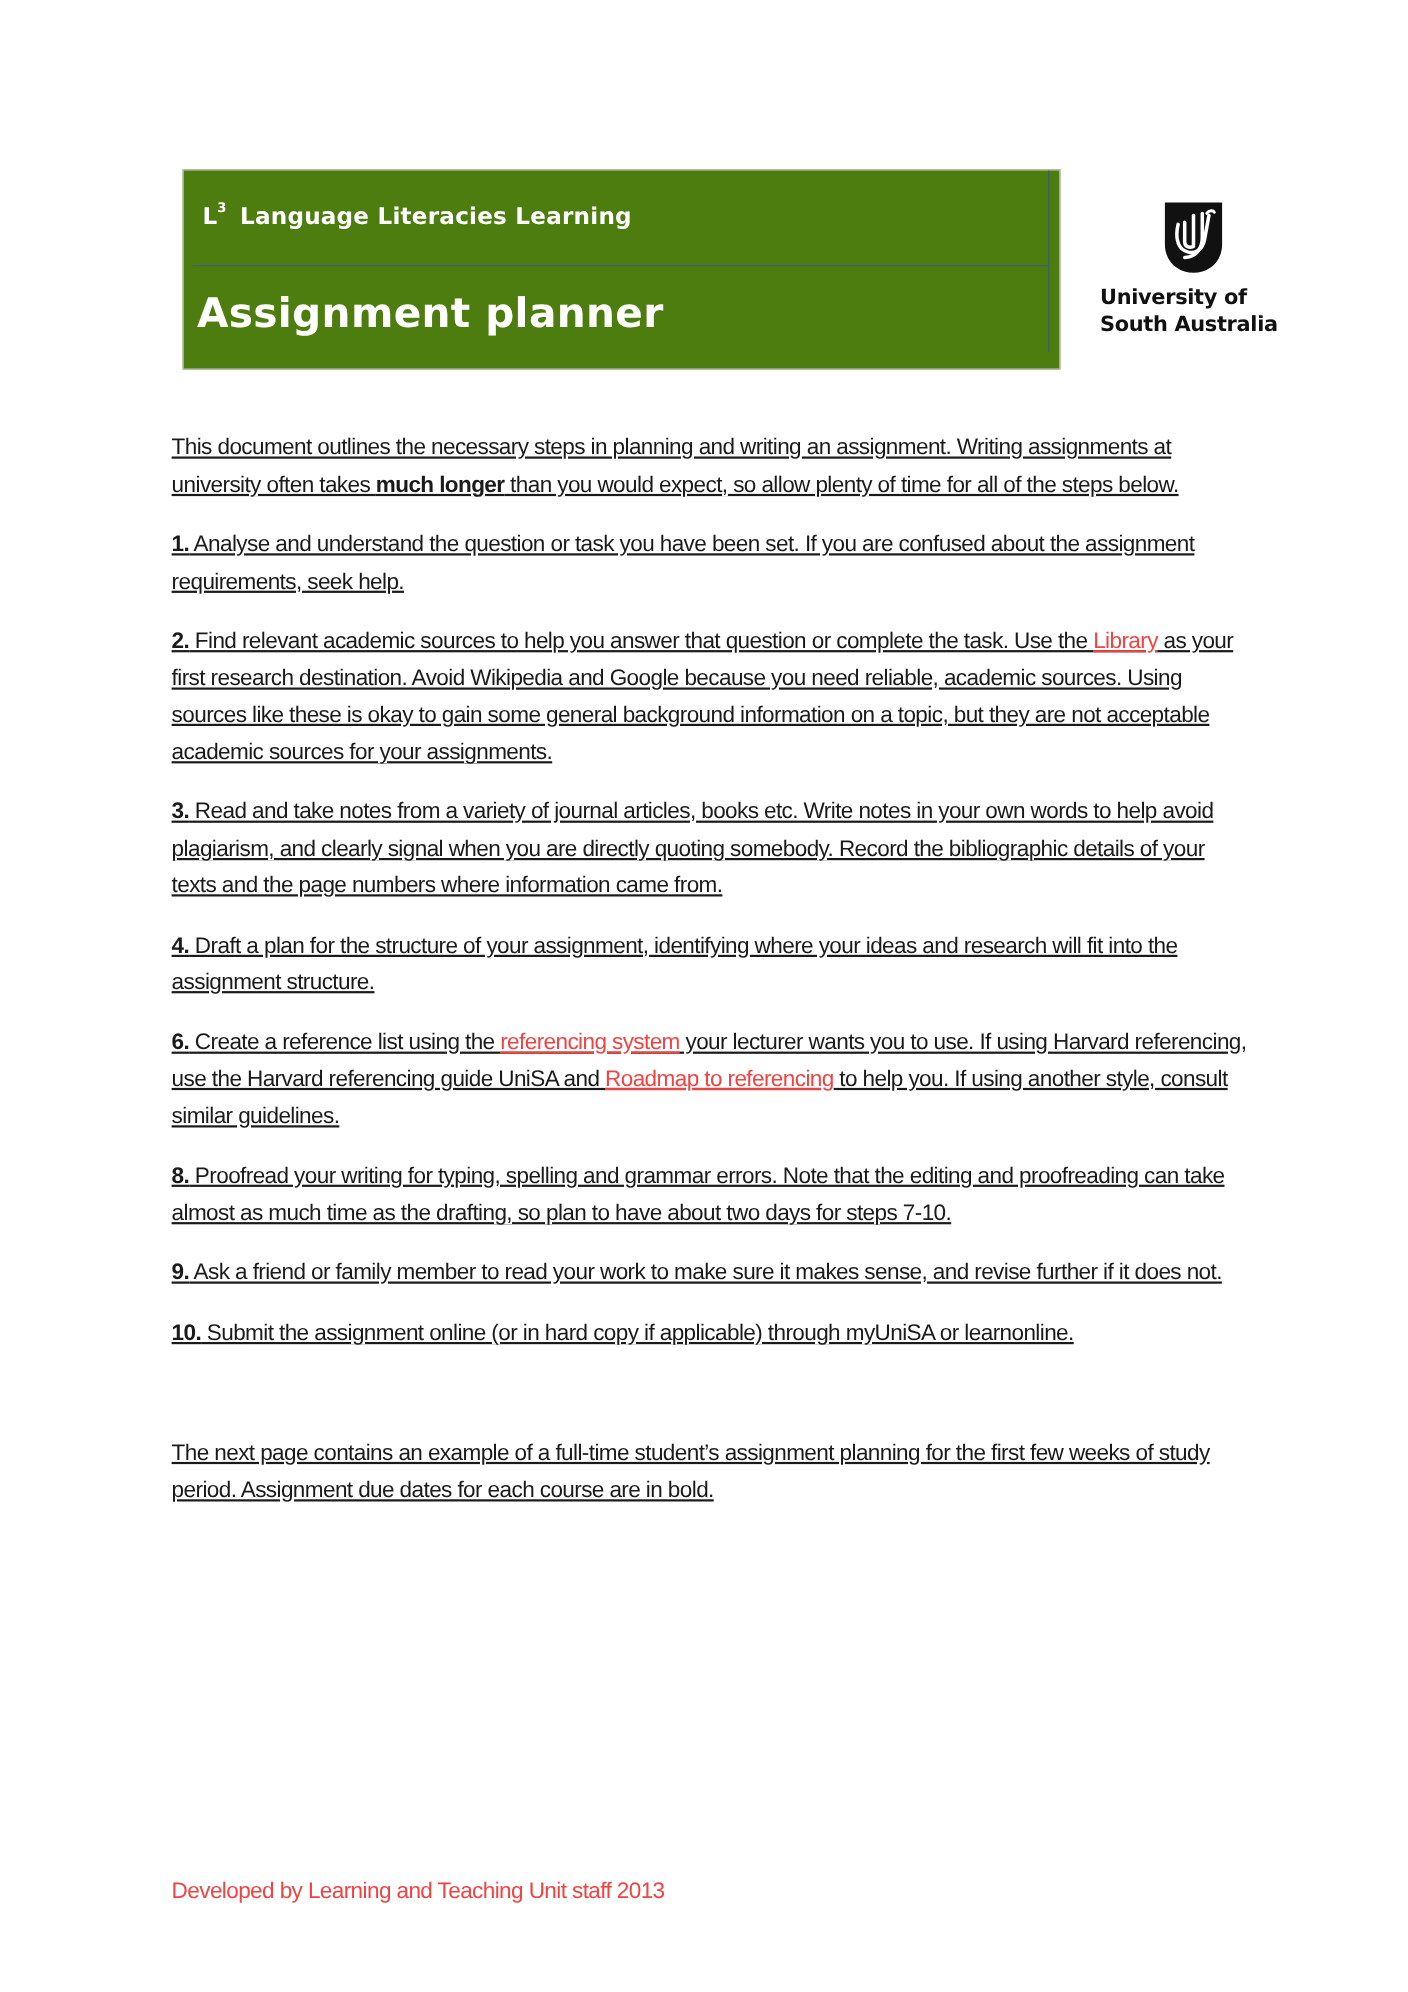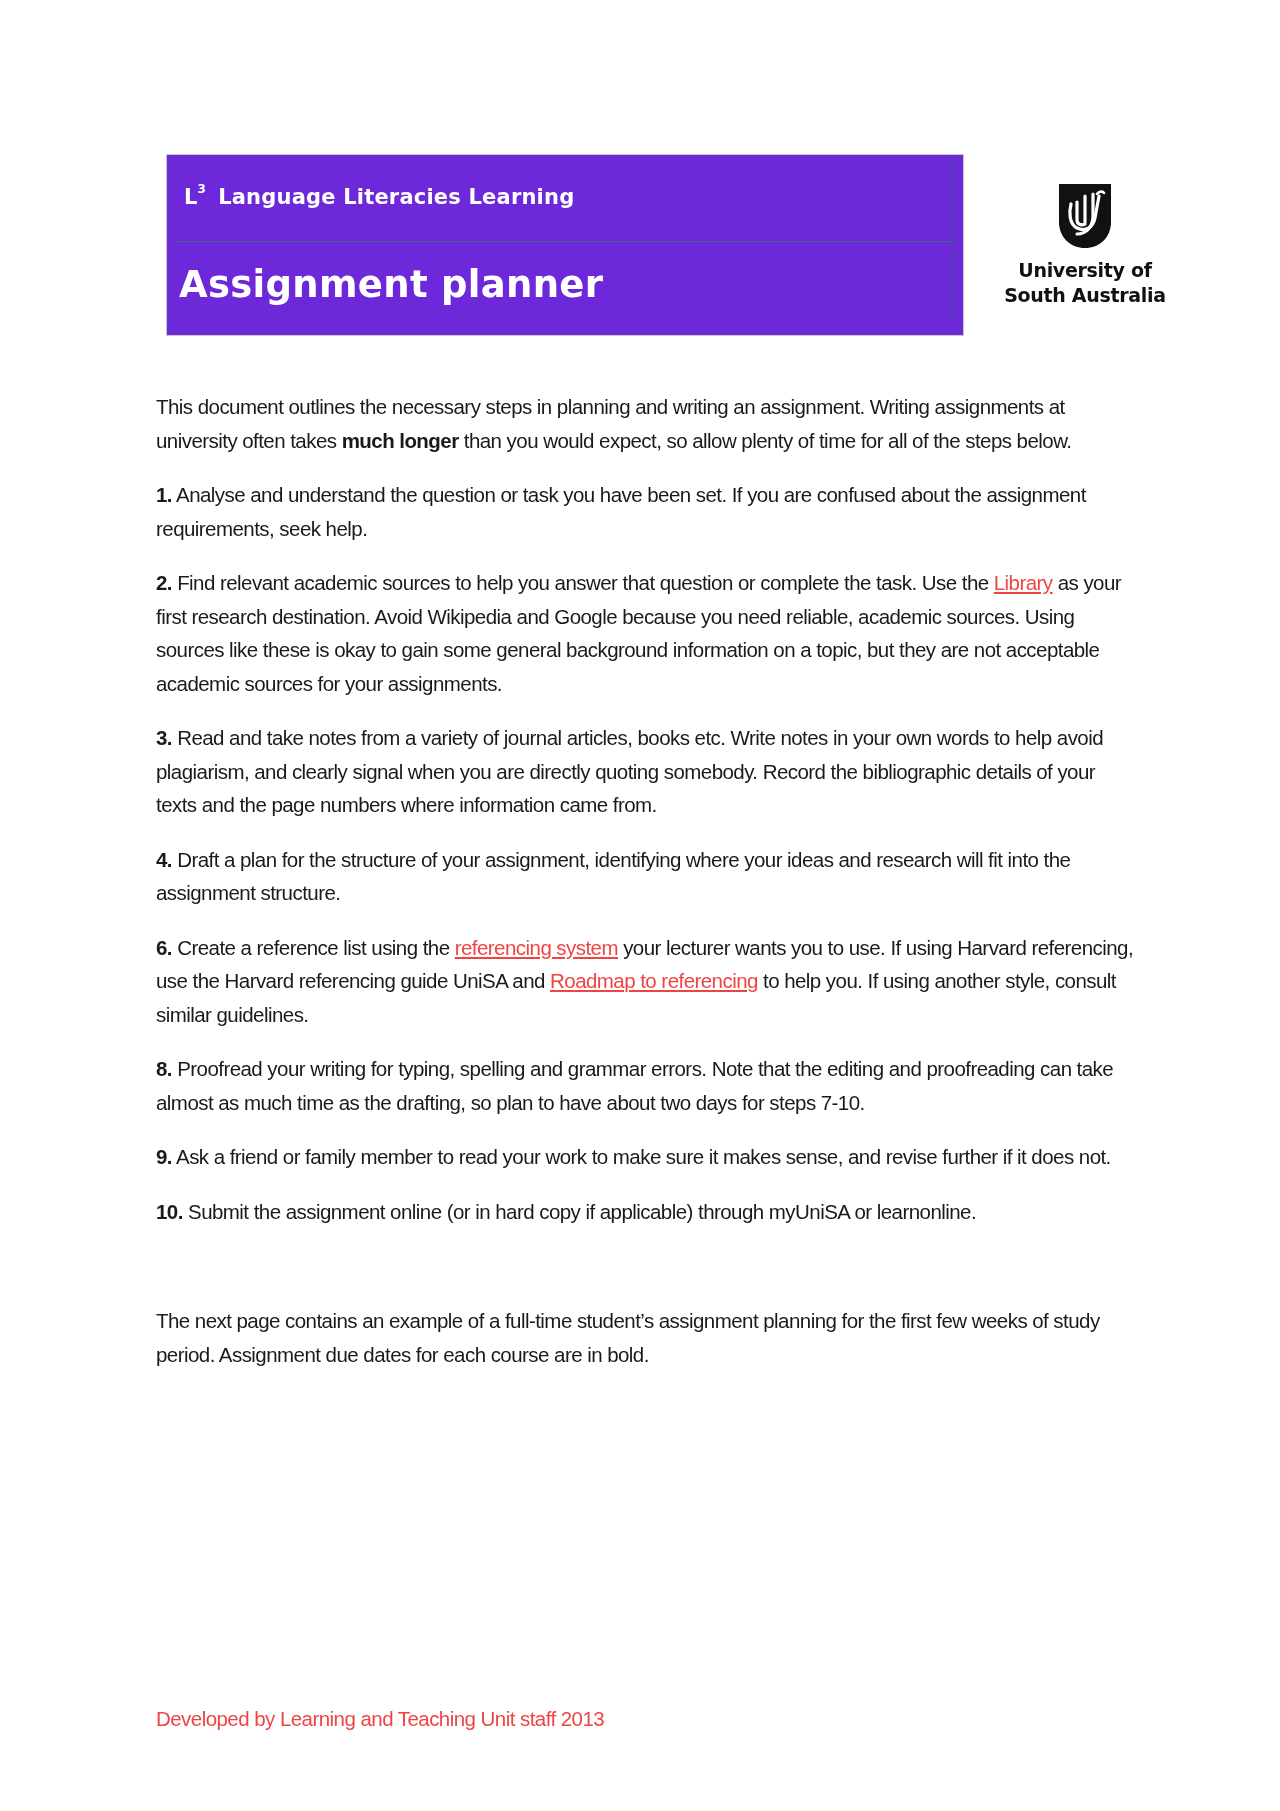--- a/index.html
+++ b/index.html
@@ -14,21 +14,21 @@
       font-family: "Liberation Sans", sans-serif;
       color: #1a1a1a;
       overflow: hidden;
     }
     .banner {
       position: absolute;
       left: 166px;
       top: 154px;
       width: 798px;
       height: 182px;
-      background: #6d28d9;
+      background: #4d7c0f;
       border: 1px solid #c8c8c8;
       box-sizing: border-box;
     }
     .banner-inner-vline {
       position: absolute;
       left: 786px;
       top: 0;
       width: 1px;
       height: 165px;
       background: #3a5780;
@@ -69,21 +69,20 @@
       font-weight: bold;
       font-size: 37px;
       letter-spacing: 0.3px;
       white-space: nowrap;
     }
     .logo {
       position: absolute;
       left: 1000px;
       top: 182px;
       width: 170px;
-      text-align: center;
     }
     .logo svg {
       display: block;
       margin: 0 auto;
     }
     .logo-text {
       margin-top: 8px;
       font-family: "DejaVu Sans", sans-serif;
       font-weight: bold;
       font-size: 19px;
@@ -97,20 +96,21 @@
       top: 390px;
       width: 980px;
       font-family: "Liberation Sans", sans-serif;
       font-size: 20.5px;
       line-height: 33.5px;
       color: #1a1a1a;
       letter-spacing: -0.55px;
     }
     .content p {
       margin: 0 0 21px 0;
+      text-decoration: underline;
     }
     .content b {
       font-weight: bold;
     }
     .content a {
       color: #ef4444;
       text-decoration: underline;
     }
     .intro { }
     .next-page {

